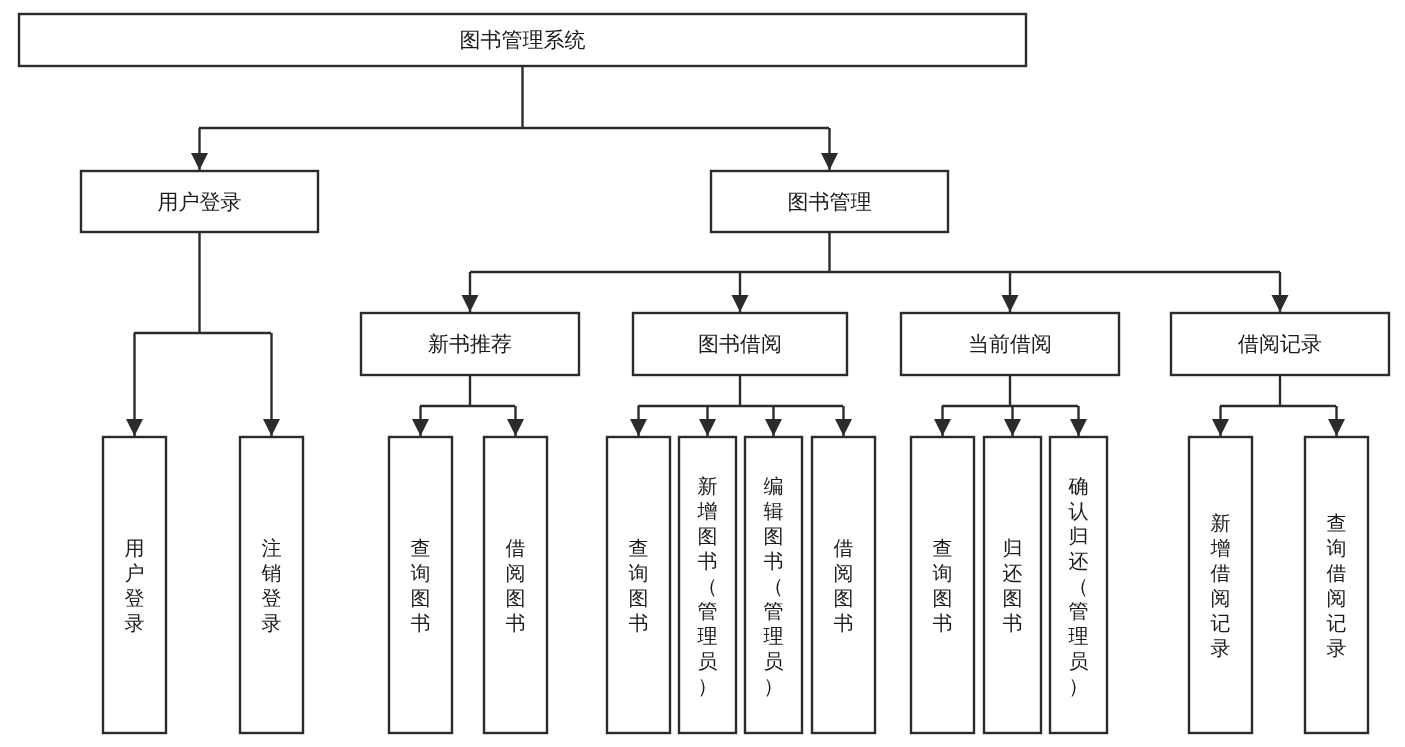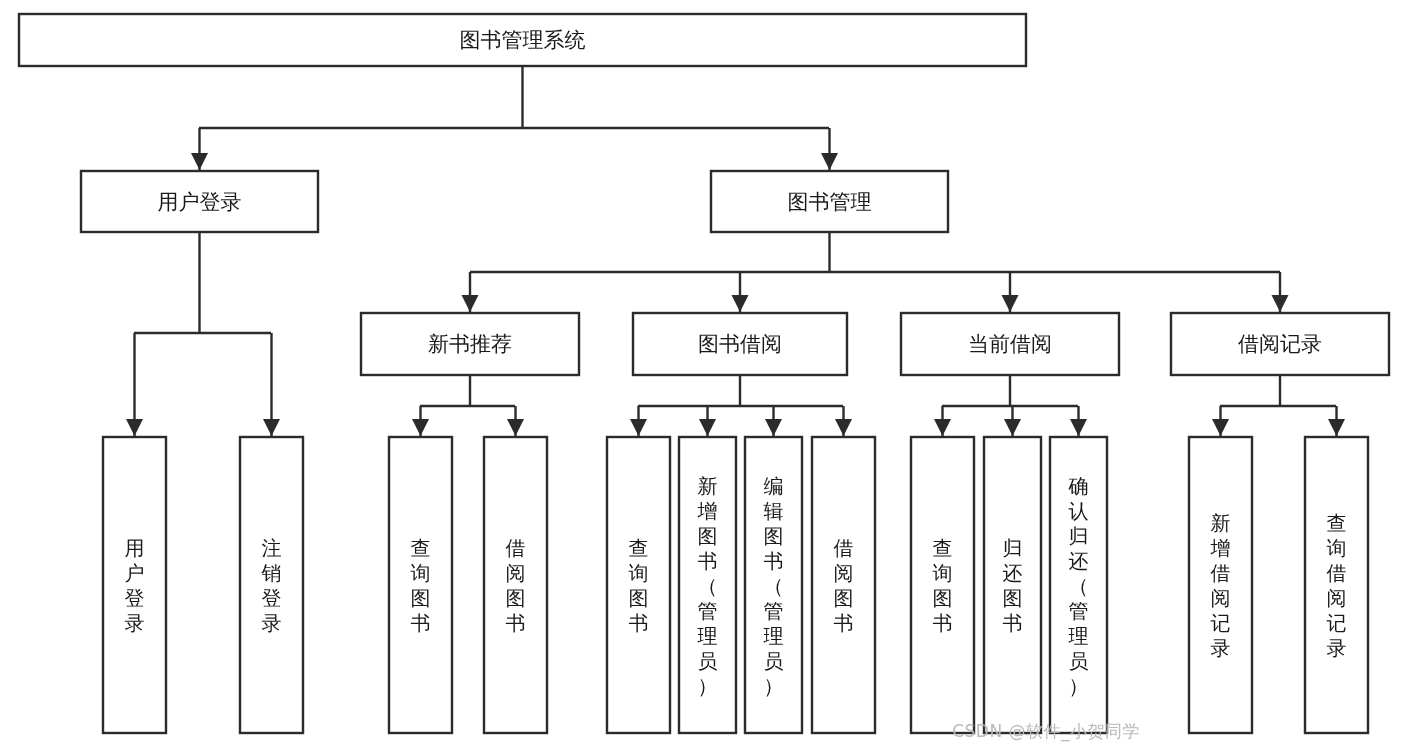--- a/index.html
+++ b/index.html
@@ -203,14 +203,13 @@
         <g>
           <rect x="1189" y="437" width="63" height="296" class="node-rect"></rect>
           <text x="1220.5" y="530" class="node-label-v"><tspan x="1220.5" dy="0">新</tspan><tspan x="1220.5" dy="25">增</tspan><tspan x="1220.5" dy="25">借</tspan><tspan x="1220.5" dy="25">阅</tspan><tspan x="1220.5" dy="25">记</tspan><tspan x="1220.5" dy="25">录</tspan></text>
         </g>
         <g>
           <rect x="1305" y="437" width="63" height="296" class="node-rect"></rect>
           <text x="1336.5" y="530" class="node-label-v"><tspan x="1336.5" dy="0">查</tspan><tspan x="1336.5" dy="25">询</tspan><tspan x="1336.5" dy="25">借</tspan><tspan x="1336.5" dy="25">阅</tspan><tspan x="1336.5" dy="25">记</tspan><tspan x="1336.5" dy="25">录</tspan></text>
         </g>
       </g>
   </svg>
-  <div class="watermark">CSDN @软件_小贺同学</div>
 </div>
 
 </body></html>

